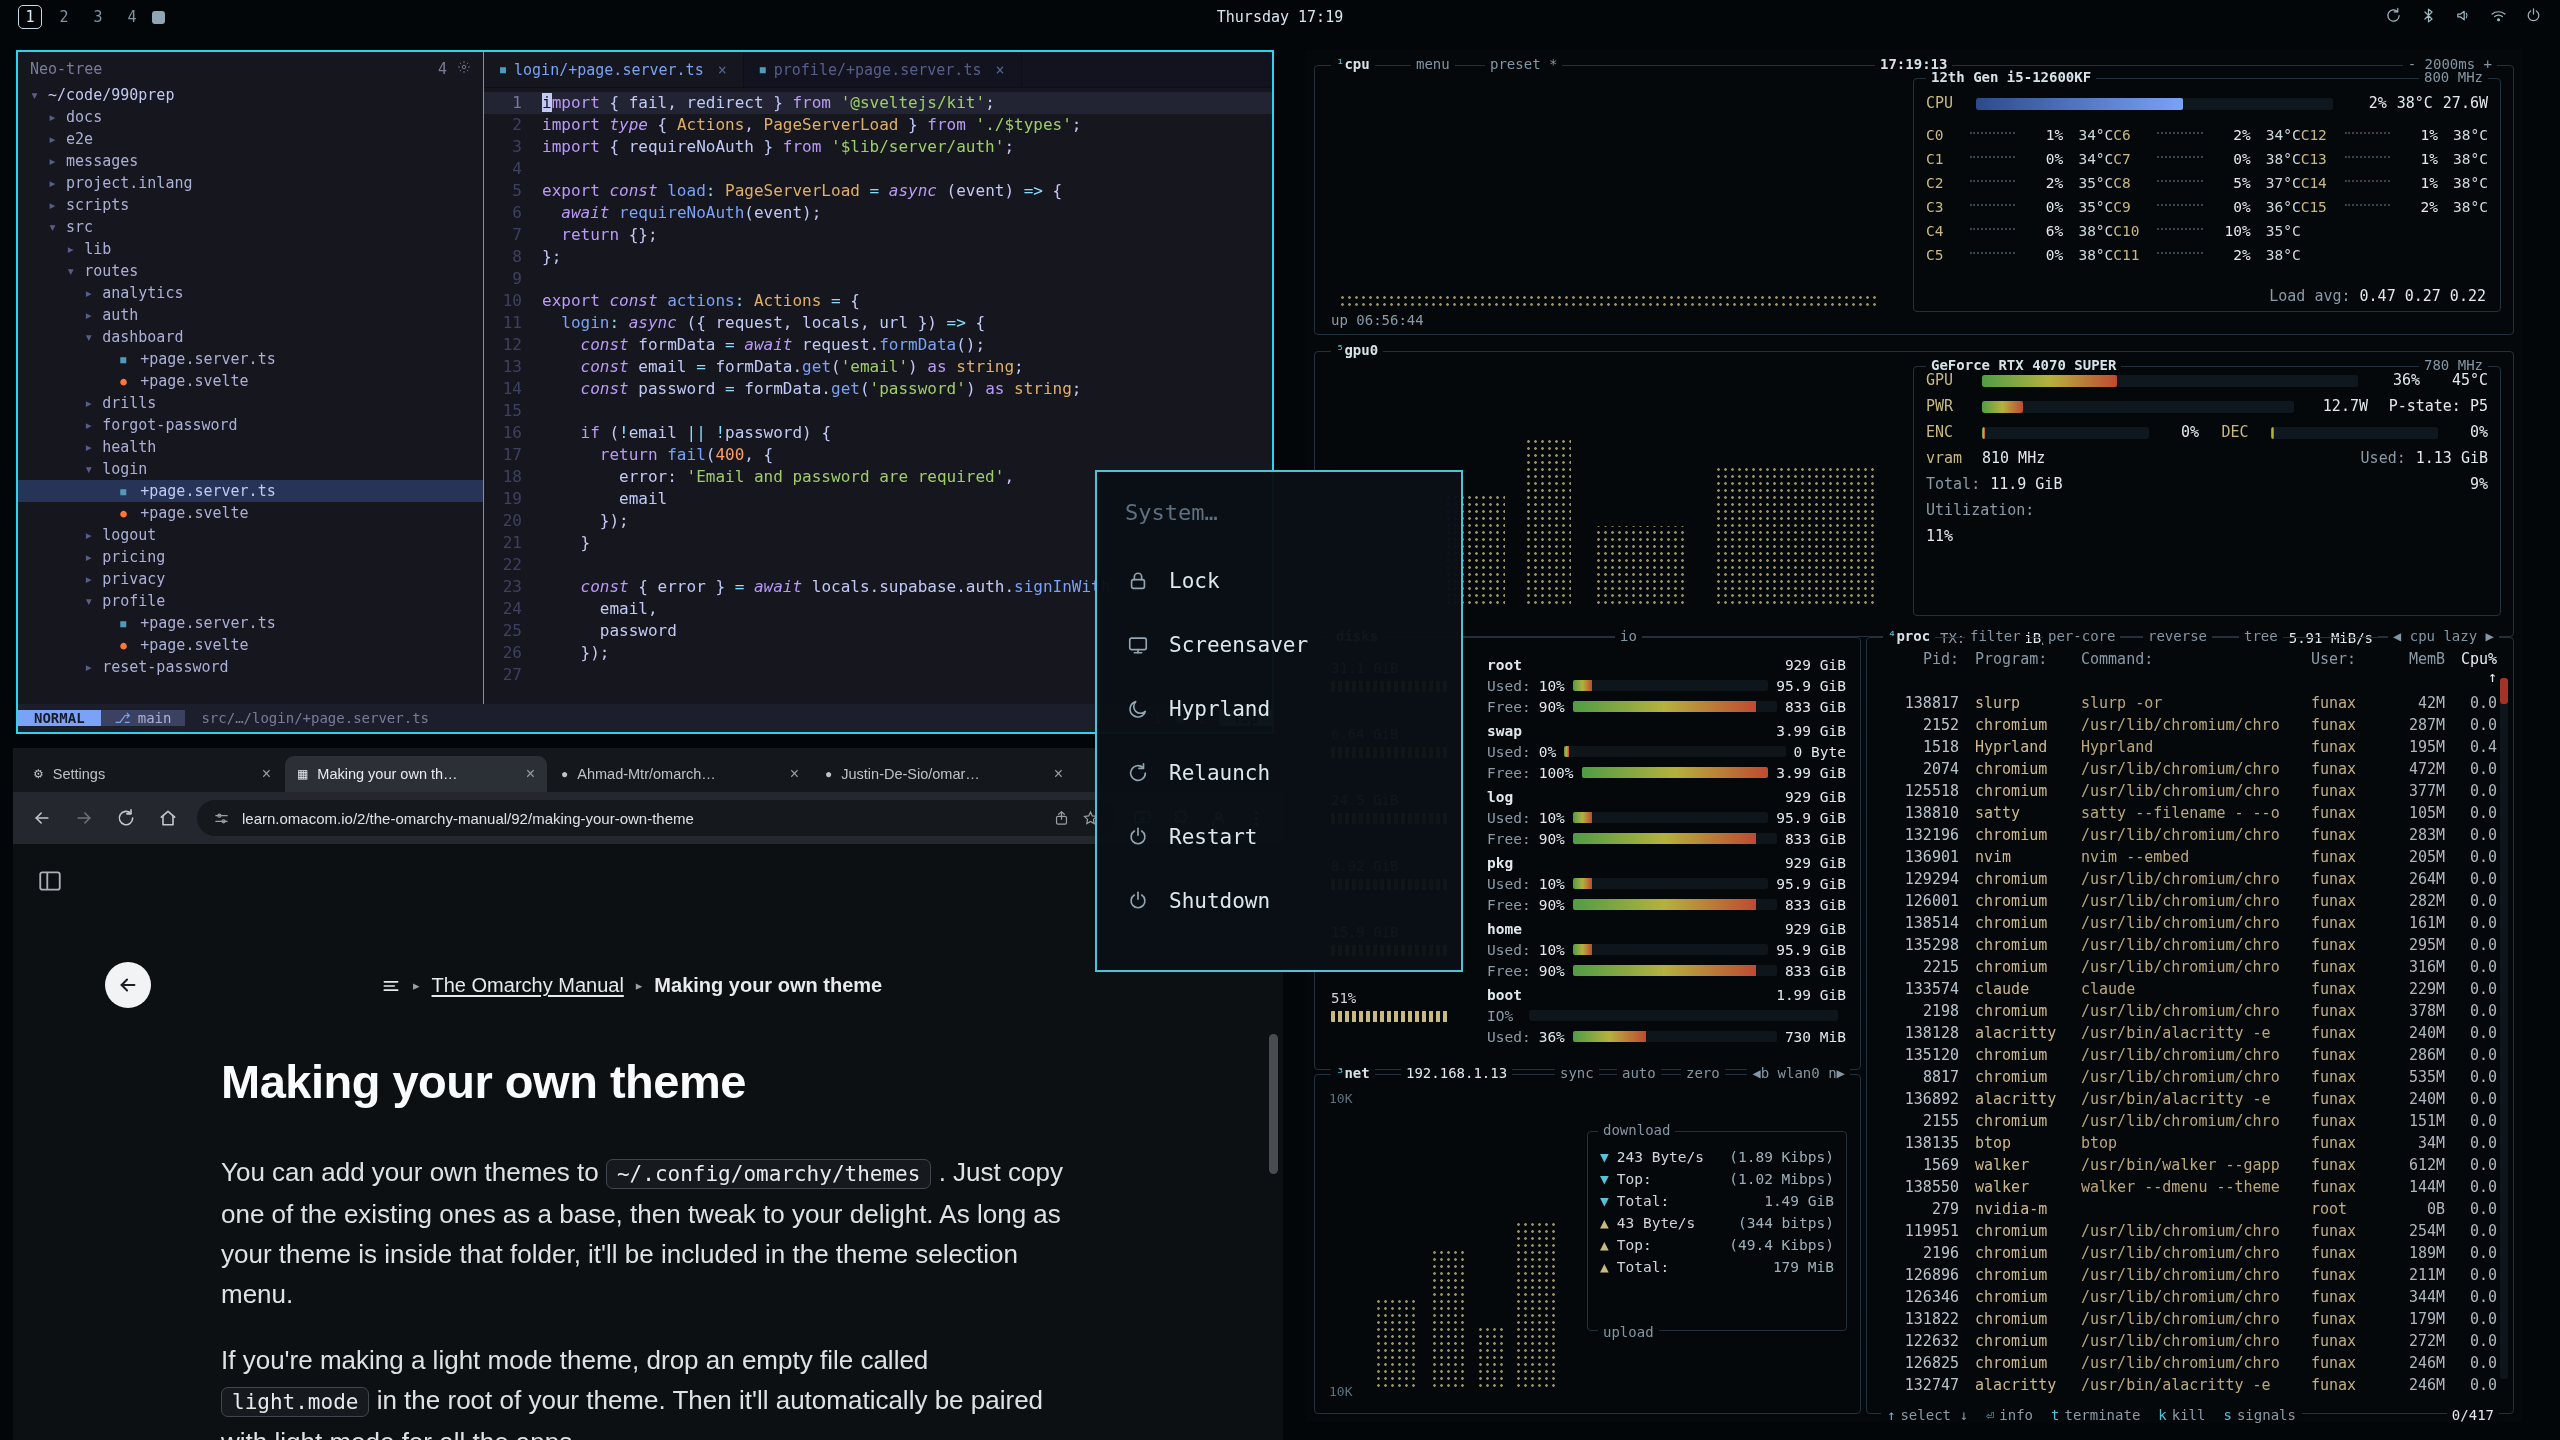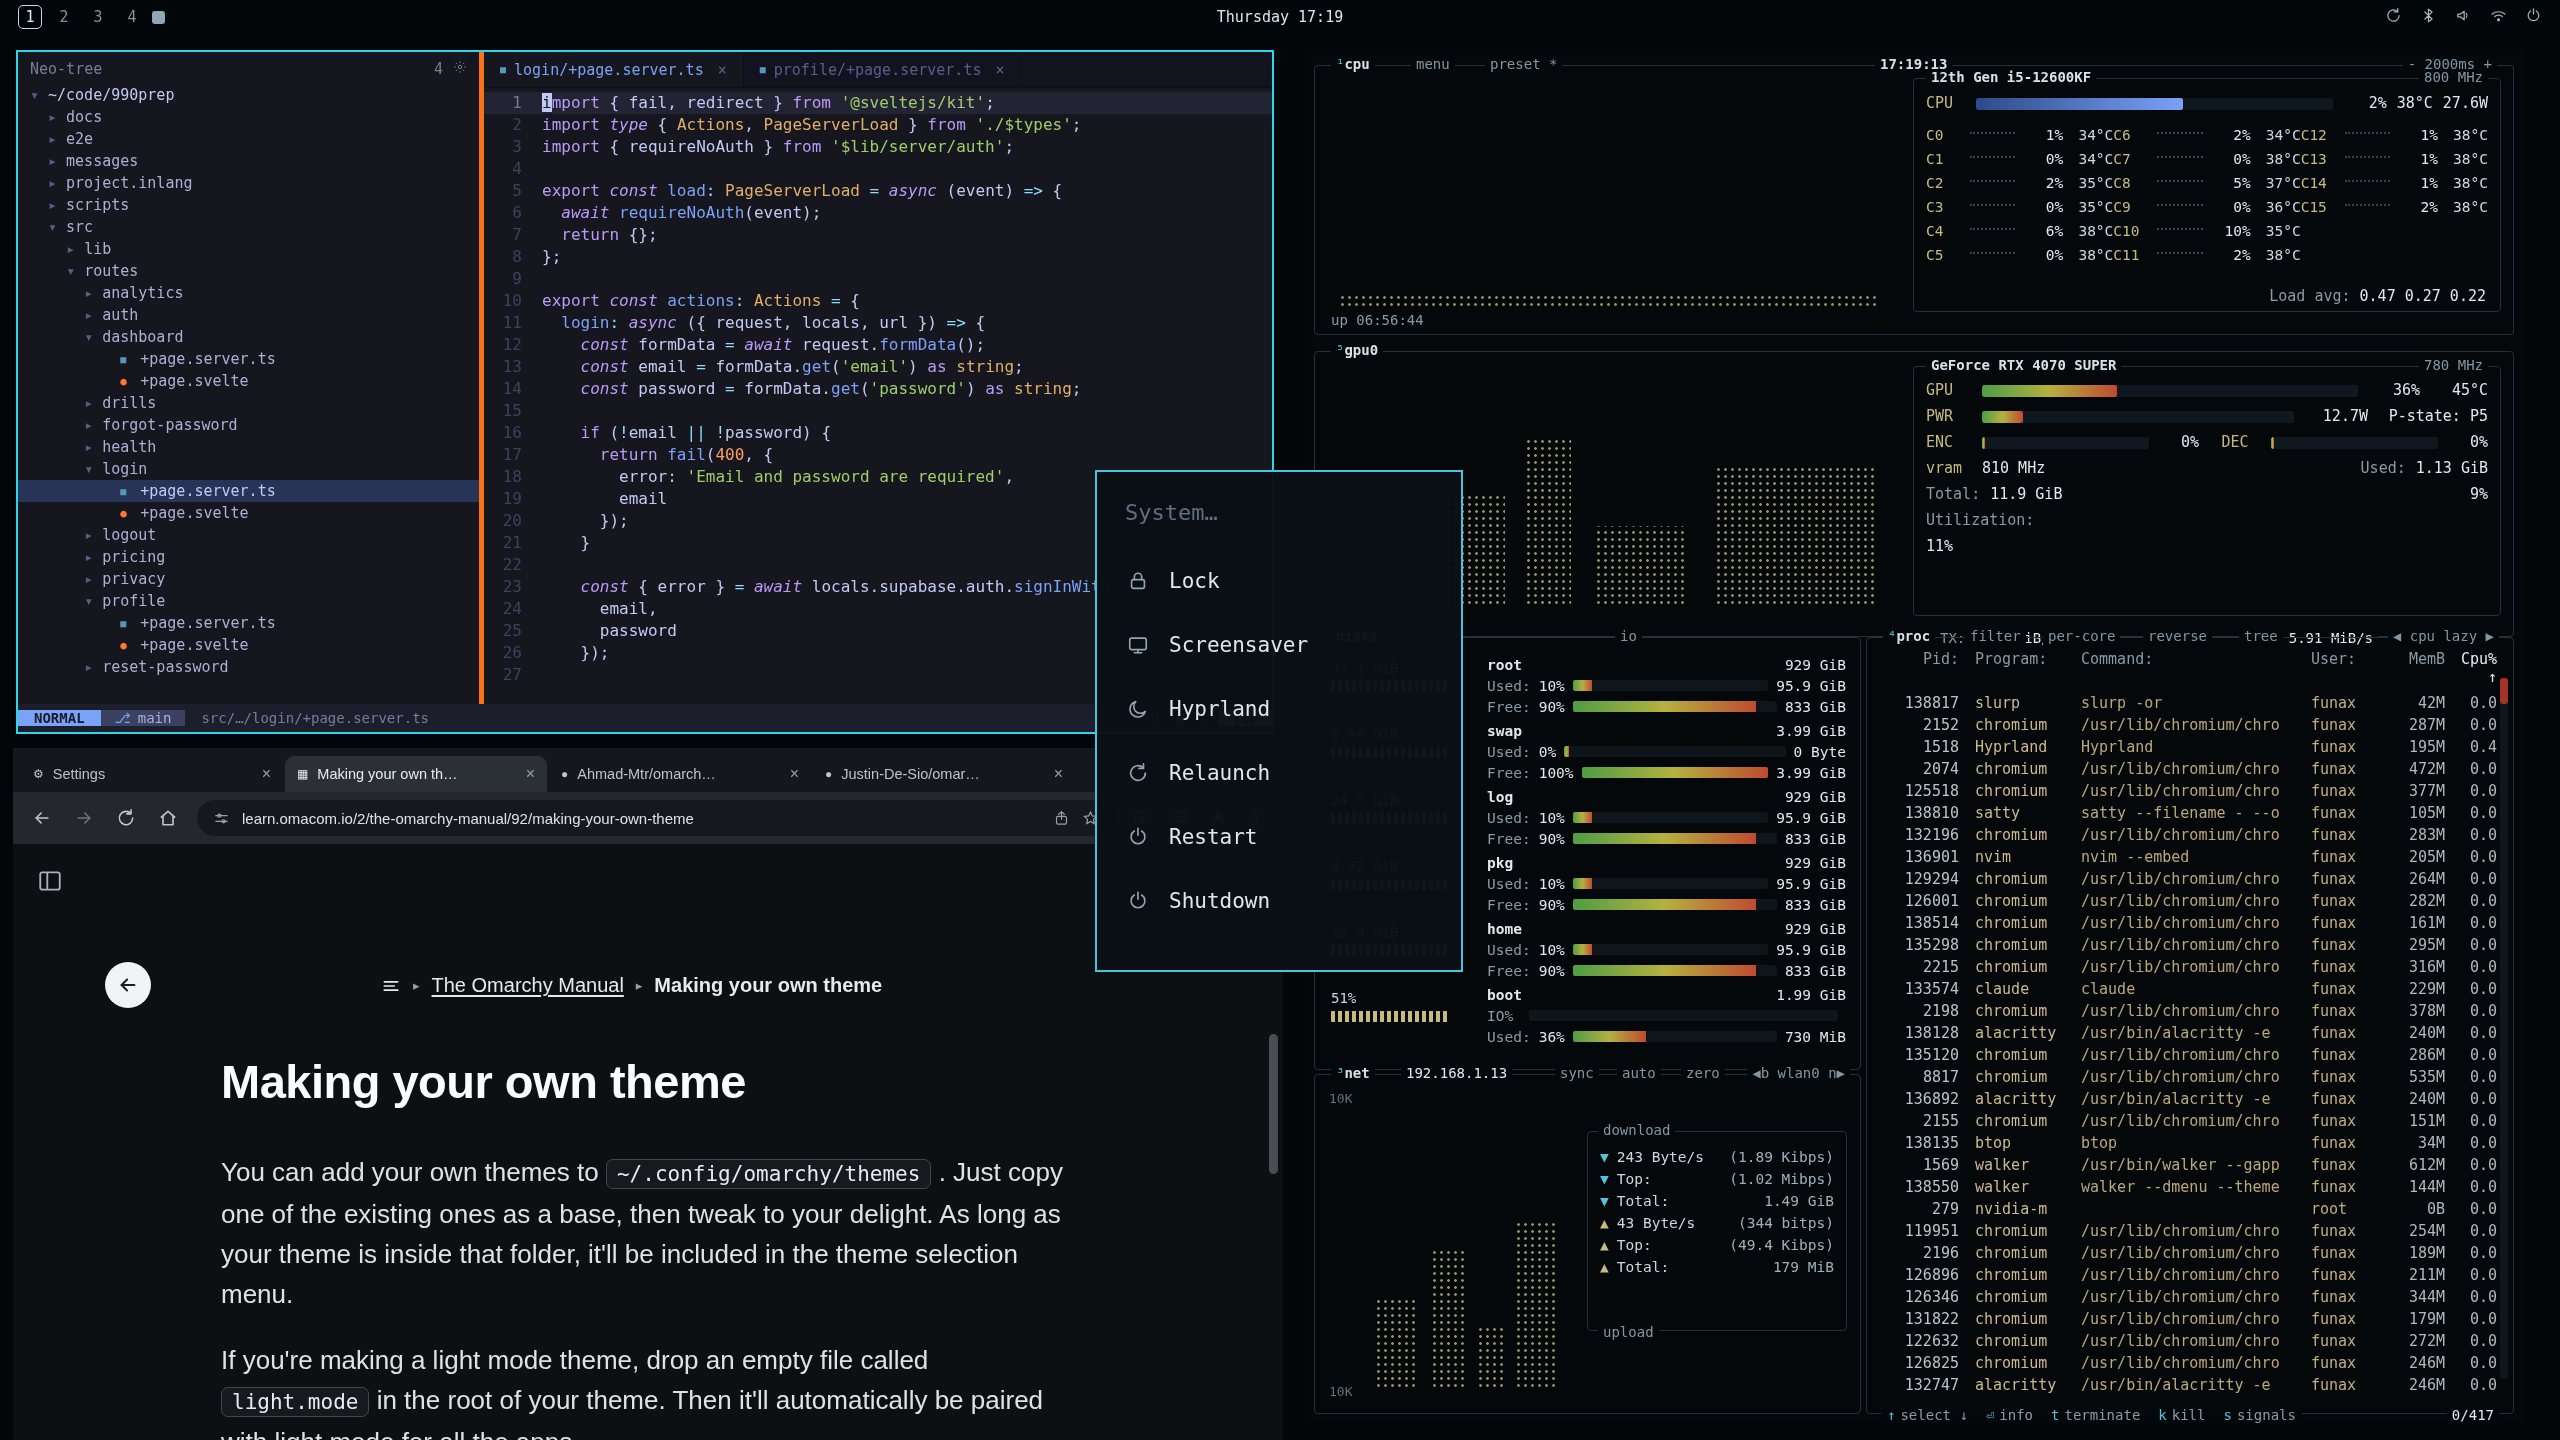--- a/index.html
+++ b/index.html
@@ -12,21 +12,21 @@
 .ws{min-width:24px;height:24px;border-radius:5px;display:flex;align-items:center;justify-content:center;color:#7e95a5;padding:0 6px}
 .ws.active{border:1px solid #c4d9e4;color:#dcebf4}
 .winbadge{width:13px;height:13px;border-radius:3px;background:#8fa6b4;margin-left:8px}
 #clock{position:absolute;left:0;right:0;text-align:center;color:#d7e6ef}
 #tray{margin-left:auto;display:flex;gap:18px;align-items:center;z-index:2}
 #tray svg{width:17px;height:17px;stroke:#9fb6c3;fill:none;stroke-width:1.7;stroke-linecap:round;stroke-linejoin:round}
 
 
 #editor{position:absolute;left:16px;top:50px;width:1258px;height:684px;background:#16161e;border:2px solid #2ed5ea;display:flex;flex-direction:column}
 #editor-main{flex:1;display:flex;min-height:0}
-#neotree{width:466px;border-right:5px solid #f97316;display:flex;flex-direction:column;padding-top:4px}
+#neotree{width:466px;border-right:1px solid #f97316;display:flex;flex-direction:column;padding-top:4px}
 #neotree-head{height:26px;display:flex;align-items:center;gap:10px;padding:0 12px;color:#787c99;font-size:15px}
 #neotree-head .sp{flex:1}
 #neotree-head svg{width:14px;height:14px;stroke:#787c99;fill:none;stroke-width:1.6}
 .tree-body{flex:1;overflow:hidden;padding-top:2px}
 .tree-row{height:22px;display:flex;align-items:center;font-size:15px;color:#a9b1d6;padding-left:12px;white-space:pre}
 .tree-row .pad{white-space:pre}
 .tree-row .arrow{color:#565f89;width:18px;flex:none}
 .tree-row .ticon{width:20px;flex:none}
 .tree-row .ticon:empty{width:0}
 .tree-row.ts .ticon{color:#519aba;font-size:10px}
@@ -814,21 +814,21 @@
     <span class="chip" style="left:16px"><span class="hk">⁵</span><b>gpu0</b></span>
     <div class="dots-area" style="left:130px;bottom:30px;width:60px;height:110px"></div>
     <div class="dots-area" style="left:210px;bottom:30px;width:46px;height:170px"></div>
     <div class="dots-area" style="left:280px;bottom:30px;width:90px;height:80px"></div>
     <div class="dots-area" style="left:400px;bottom:30px;width:160px;height:140px"></div>
     <span class="chip bot" style="left:620px"><span class="lb">TX:</span> <span class="wv">2.47 MiB/s</span></span>
     <span class="chip bot" style="left:935px"><span class="lb">RX:</span> <span class="wv">5.91 MiB/s</span></span>
     <div class="bbox" id="gpu-panel" style="left:598px;top:14px;width:588px;height:250px">
       <span class="chip" style="left:12px"><b>GeForce RTX 4070 SUPER</b></span>
       <span class="chip" style="right:12px">780 MHz</span>
-      <div class="grow" style="margin-top:10px">
+      <div class="grow" style="">
         <span class="glb">GPU</span>
         <span class="meter" style="flex:1">
             <i style="width:36%"></i>
           </span>
         <span class="wv" style="width:52px;text-align:right">36%</span>
         <span class="wv" style="width:58px;text-align:right">45°C</span>
       </div>
       <div class="grow">
         <span class="glb">PWR</span>
         <span class="meter" style="flex:1">

